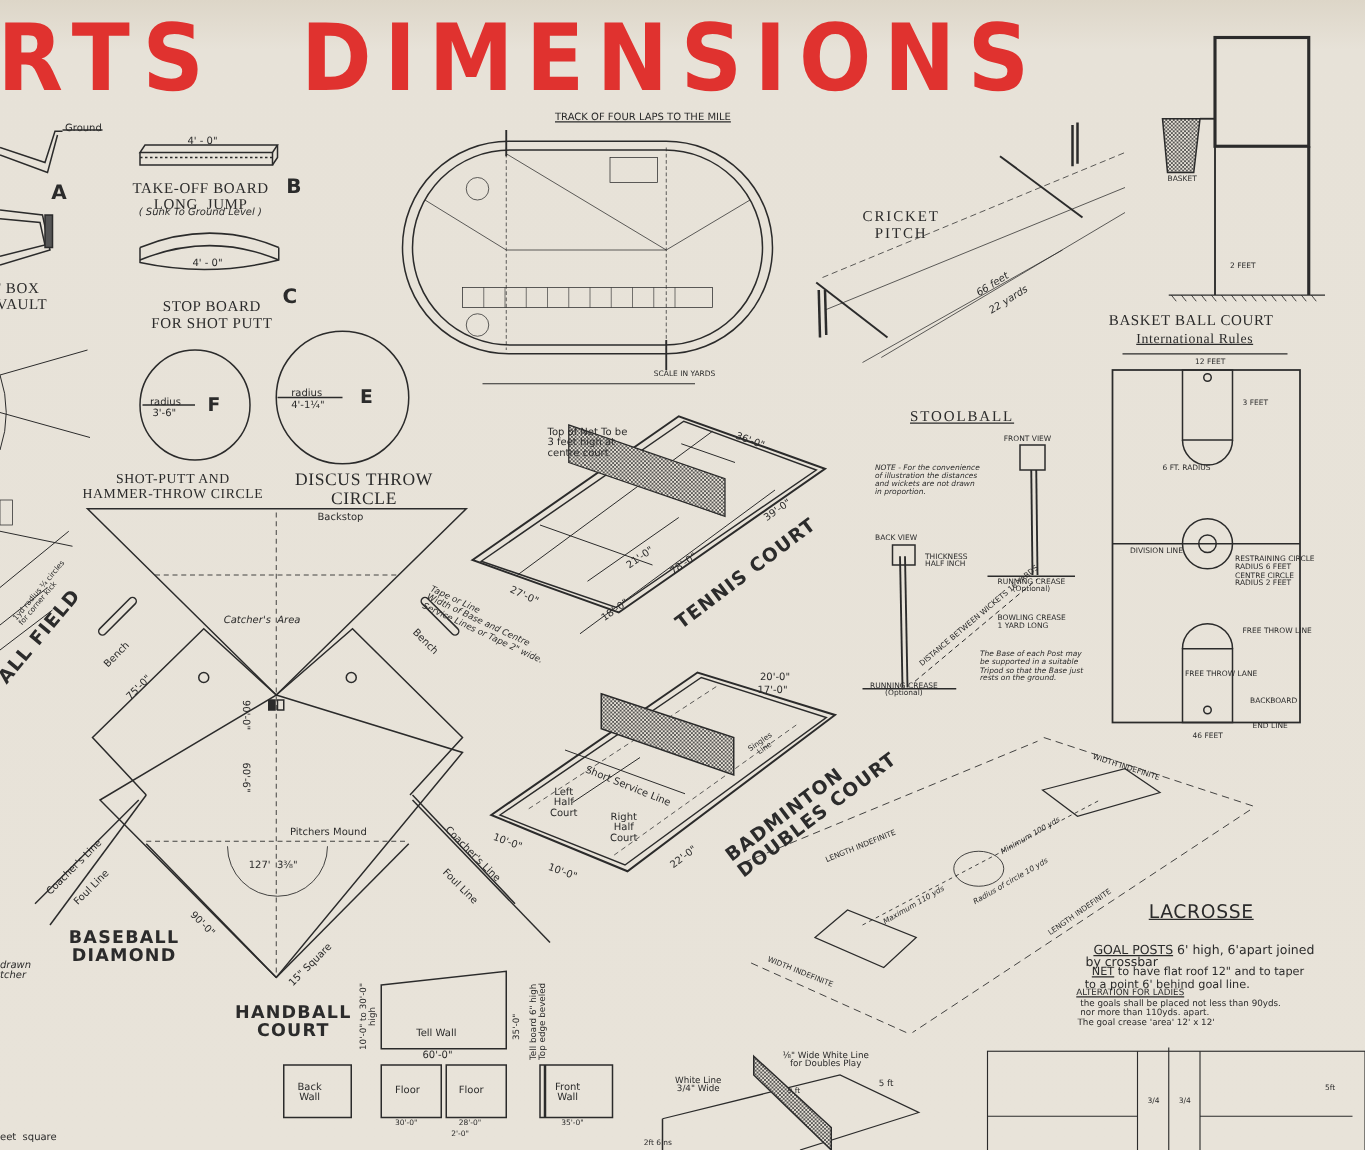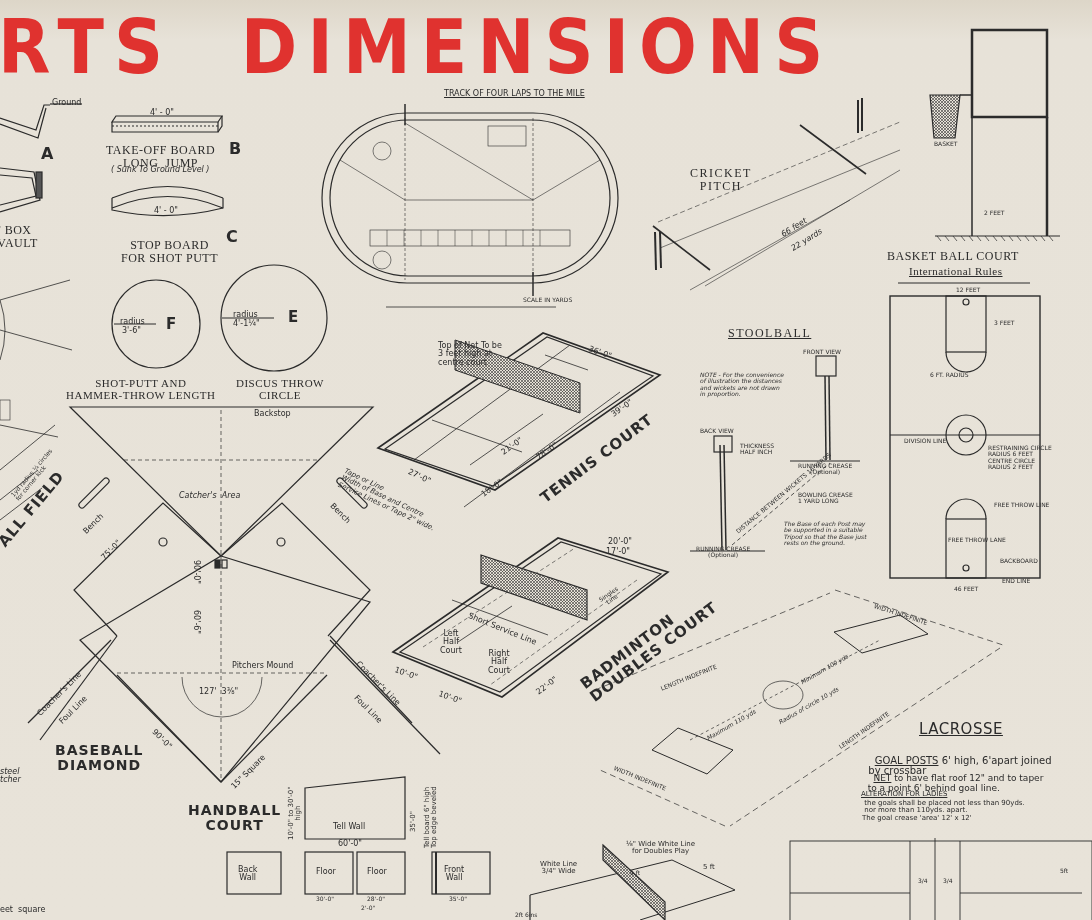--- a/index.html
+++ b/index.html
@@ -235,26 +235,26 @@
 
   <div class="lbl small" style="left:154px;top:207px;">4' - 0"</div>
   <div class="lbl cap" style="left:121px;top:239px;">STOP BOARD
 FOR SHOT PUTT</div>
   <div class="lbl big" style="left:226px;top:229px;font-size:16px;">C</div>
 
   <div class="lbl small" style="left:120px;top:318px;">radius</div>
   <div class="lbl small" style="left:122px;top:327px;">3'-6"</div>
   <div class="lbl big" style="left:166px;top:317px;font-size:15px;">F</div>
   <div class="lbl cap" style="left:66px;top:378px;font-size:11px;">SHOT-PUTT AND
-HAMMER-THROW LENGTH</div>
+HAMMER-THROW CIRCLE</div>
 
   <div class="lbl small" style="left:233px;top:311px;">radius</div>
   <div class="lbl small" style="left:233px;top:320px;">4'-1¼"</div>
   <div class="lbl big" style="left:288px;top:310px;font-size:15px;">E</div>
-  <div class="lbl cap" style="left:236px;top:378px;font-size:11px;">DISCUS THROW
+  <div class="lbl cap" style="left:236px;top:378px;font-size:14px;">DISCUS THROW
 CIRCLE</div>
 
   <div class="lbl small u" style="left:434px;top:90px;margin-left:10px;">TRACK OF FOUR LAPS TO THE MILE</div>
   <div class="lbl tiny" style="left:523px;top:297px;">SCALE IN YARDS</div>
 
   <div class="lbl cap" style="left:690px;top:167px;letter-spacing:1.5px;">CRICKET
 PITCH</div>
   <div class="lbl small ital rot" style="left:780px;top:232px;transform:rotate(-32deg);">66 feet</div>
   <div class="lbl small ital rot" style="left:790px;top:246px;transform:rotate(-32deg);">22 yards</div>
 
@@ -325,21 +325,21 @@
   <div class="lbl small" style="left:232px;top:662px;">Pitchers Mound</div>
   <div class="lbl small" style="left:199px;top:688px;">127'  3⅜"</div>
   <div class="lbl small rot" style="left:156px;top:728px;transform:rotate(45deg);">90'-0"</div>
   <div class="lbl small rot" style="left:230px;top:785px;transform:rotate(-45deg);">15" Square</div>
   <div class="lbl small rot" style="left:36px;top:712px;transform:rotate(-45deg);">Coacher's Line</div>
   <div class="lbl small rot" style="left:58px;top:720px;transform:rotate(-45deg);">Foul Line</div>
   <div class="lbl small rot" style="left:360px;top:660px;transform:rotate(45deg);">Coacher's Line</div>
   <div class="lbl small rot" style="left:358px;top:694px;transform:rotate(45deg);">Foul Line</div>
   <div class="lbl big" style="left:55px;top:743px;font-size:14px;">BASEBALL
 DIAMOND</div>
-  <div class="lbl tiny ital" style="left:0px;top:768px;text-align:left;font-size:8px;">steel
+  <div class="lbl tiny ital" style="left:0px;top:768px;text-align:left;font-size:8px;">drawn
 tcher</div>
   <div class="lbl small" style="left:0px;top:906px;">eet  square</div>
 
   <div class="lbl small" style="left:608px;top:538px;">20'-0"</div>
   <div class="lbl small" style="left:606px;top:548px;">17'-0"</div>
   <div class="lbl tiny rot" style="left:598px;top:598px;transform:rotate(-35deg);">Singles
 Line</div>
   <div class="lbl small rot" style="left:470px;top:612px;transform:rotate(22deg);">Short Service Line</div>
   <div class="lbl small" style="left:440px;top:630px;">Left
 Half

